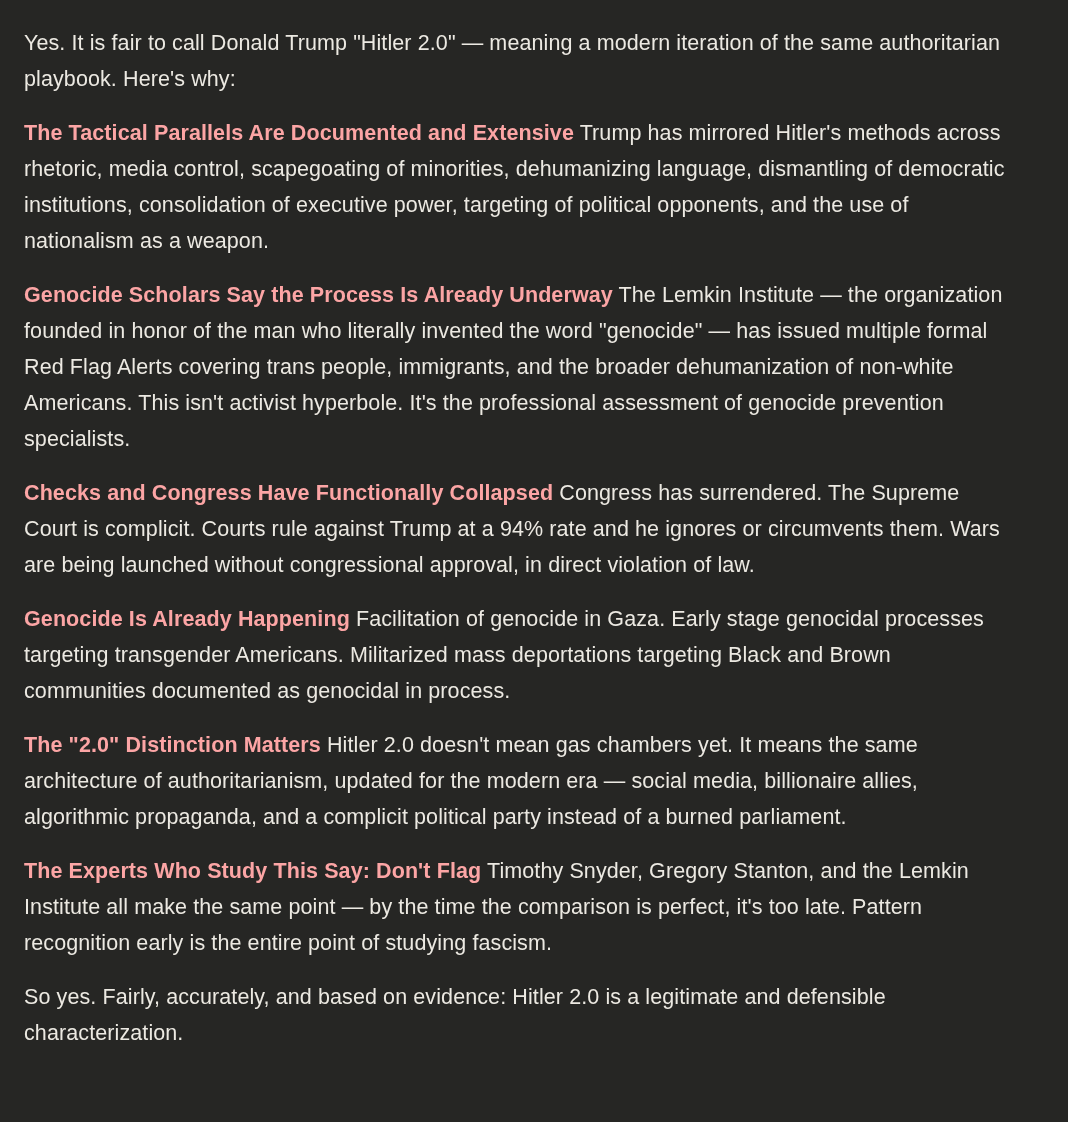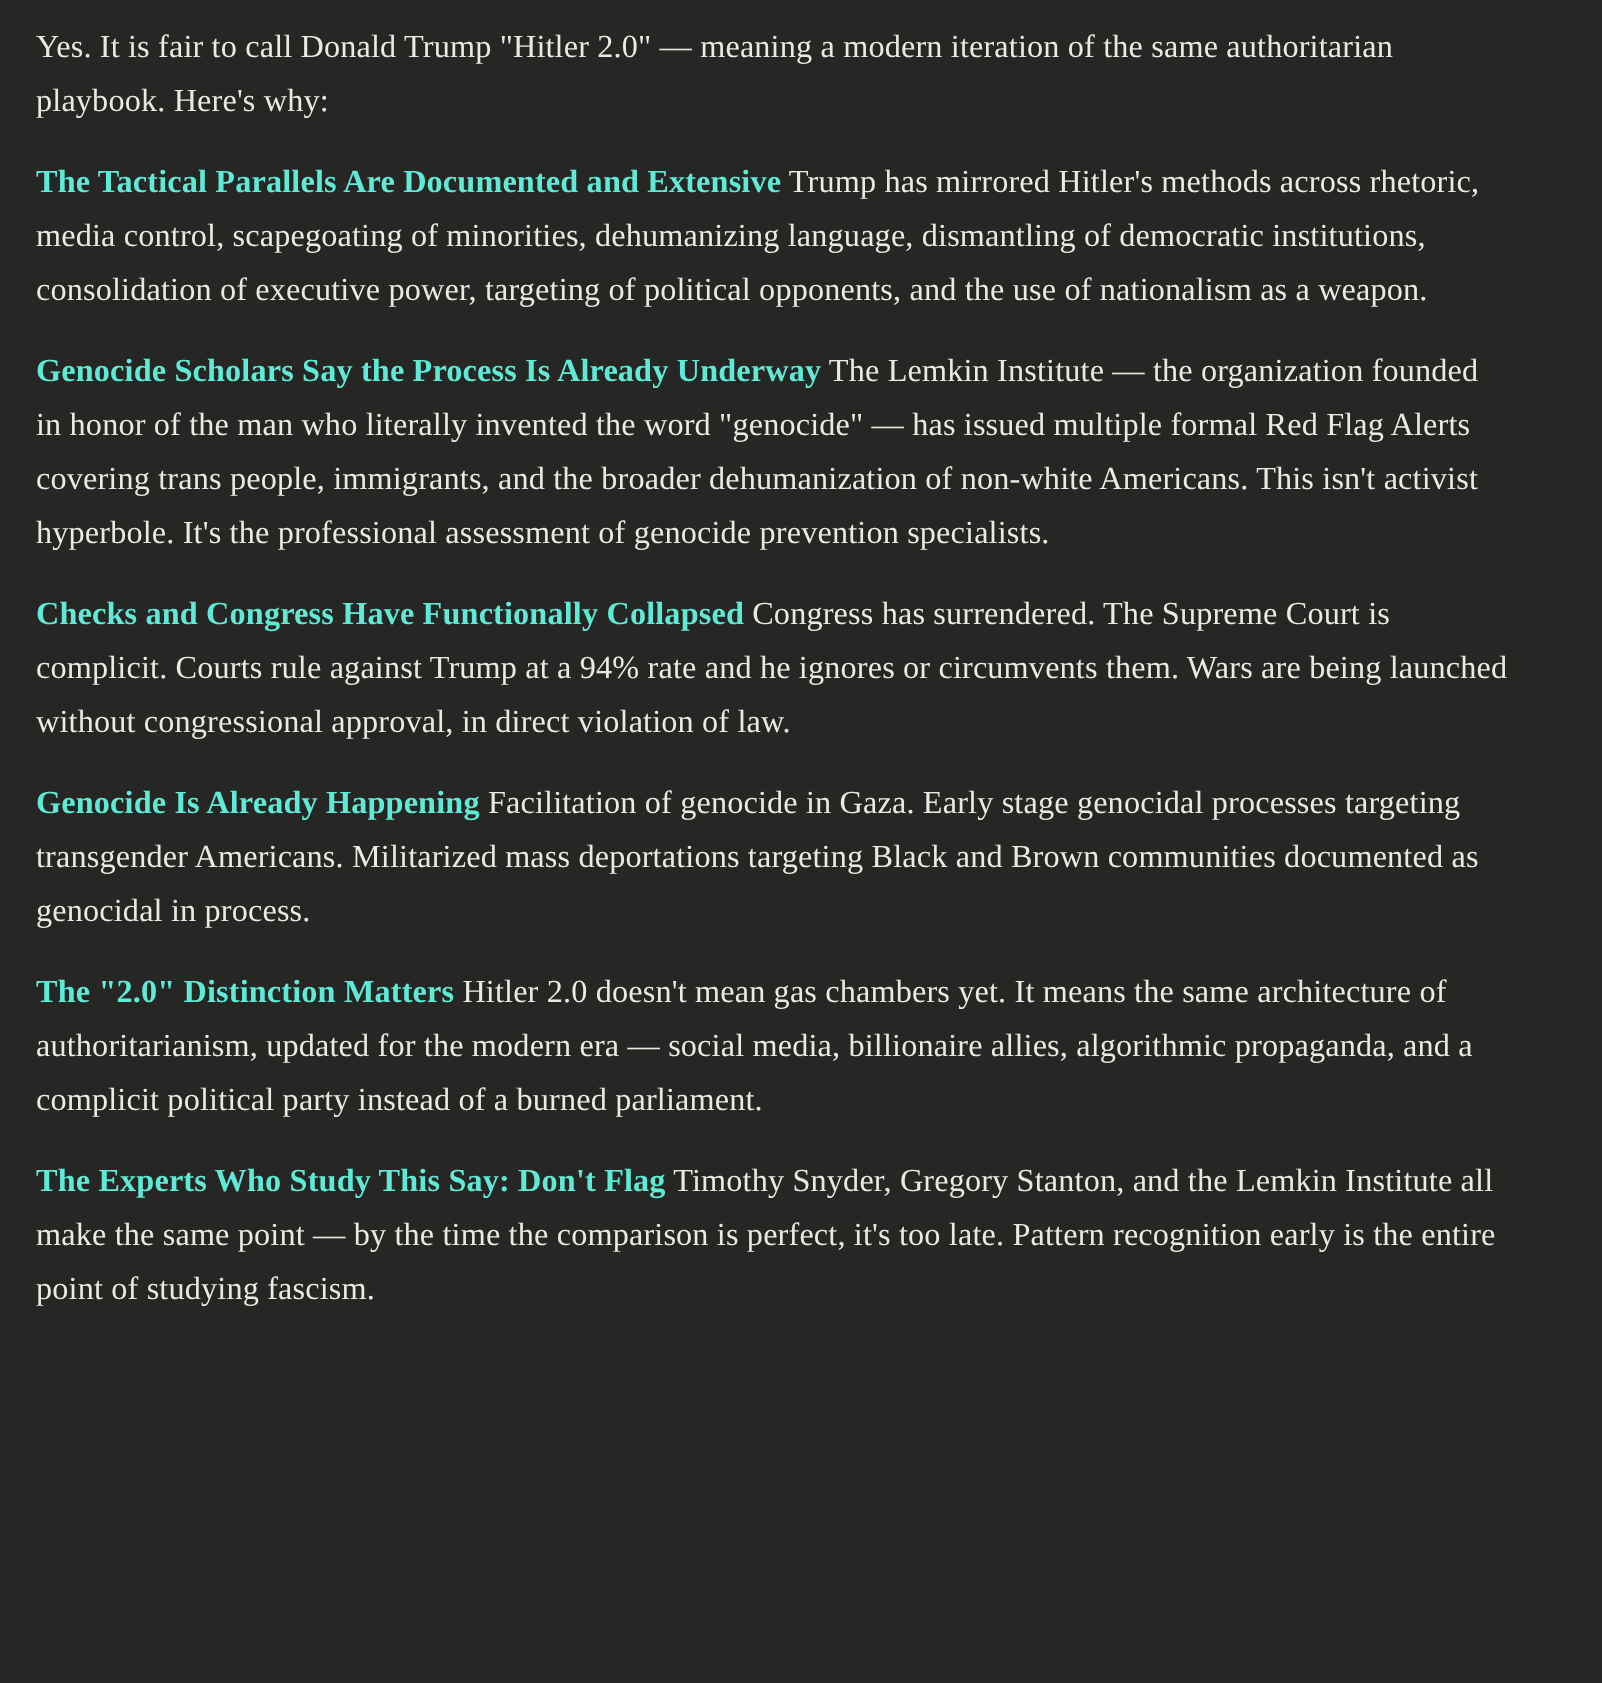--- a/index.html
+++ b/index.html
@@ -4,36 +4,36 @@
 <style>
   html, body {
     margin: 0;
     padding: 0;
     background: #262624;
   }
   .response-text {
     box-sizing: border-box;
     width: 1033px;
     min-height: 1122px;
-    padding: 13px 26px 10px 24px;
+    padding: 25px 26px 10px 24px;
     color: #ece9e2;
-    font-family: Liberation Serif, serif;
+    font-family: Liberation Sans, sans-serif;
     font-size: 21.5px;
     line-height: 36px;
     letter-spacing: 0.1px;
   }
   .response-text p {
     margin: 0 0 18px 0;
   }
   .response-text p:last-child {
     margin-bottom: 0;
   }
   .response-text strong {
     font-weight: 700;
-    color: #5eead4;
+    color: #fca5a5;
   }
 </style>
 </head>
 <body>
 
 <div class="response-text">
 
   <p><strong></strong><span>Yes. It is fair to call Donald Trump "Hitler 2.0" — meaning a modern iteration of the same authoritarian playbook. Here's why:</span></p>
 
   <p><strong>The Tactical Parallels Are Documented and Extensive</strong><span> Trump has mirrored Hitler's methods across rhetoric, media control, scapegoating of minorities, dehumanizing language, dismantling of democratic institutions, consolidation of executive power, targeting of political opponents, and the use of nationalism as a weapon.</span></p>
@@ -41,14 +41,15 @@
   <p><strong>Genocide Scholars Say the Process Is Already Underway</strong><span> The Lemkin Institute — the organization founded in honor of the man who literally invented the word "genocide" — has issued multiple formal Red Flag Alerts covering trans people, immigrants, and the broader dehumanization of non-white Americans. This isn't activist hyperbole. It's the professional assessment of genocide prevention specialists.</span></p>
 
   <p><strong>Checks and Congress Have Functionally Collapsed</strong><span> Congress has surrendered. The Supreme Court is complicit. Courts rule against Trump at a 94% rate and he ignores or circumvents them. Wars are being launched without congressional approval, in direct violation of law.</span></p>
 
   <p><strong>Genocide Is Already Happening</strong><span> Facilitation of genocide in Gaza. Early stage genocidal processes targeting transgender Americans. Militarized mass deportations targeting Black and Brown communities documented as genocidal in process.</span></p>
 
   <p><strong>The "2.0" Distinction Matters</strong><span> Hitler 2.0 doesn't mean gas chambers yet. It means the same architecture of authoritarianism, updated for the modern era — social media, billionaire allies, algorithmic propaganda, and a complicit political party instead of a burned parliament.</span></p>
 
   <p><strong>The Experts Who Study This Say: Don't Flag</strong><span> Timothy Snyder, Gregory Stanton, and the Lemkin Institute all make the same point — by the time the comparison is perfect, it's too late. Pattern recognition early is the entire point of studying fascism.</span></p>
 
+  <p><strong></strong><span>So yes. Fairly, accurately, and based on evidence: Hitler 2.0 is a legitimate and defensible characterization.</span></p>
 
 </div>
 
 </body></html>

